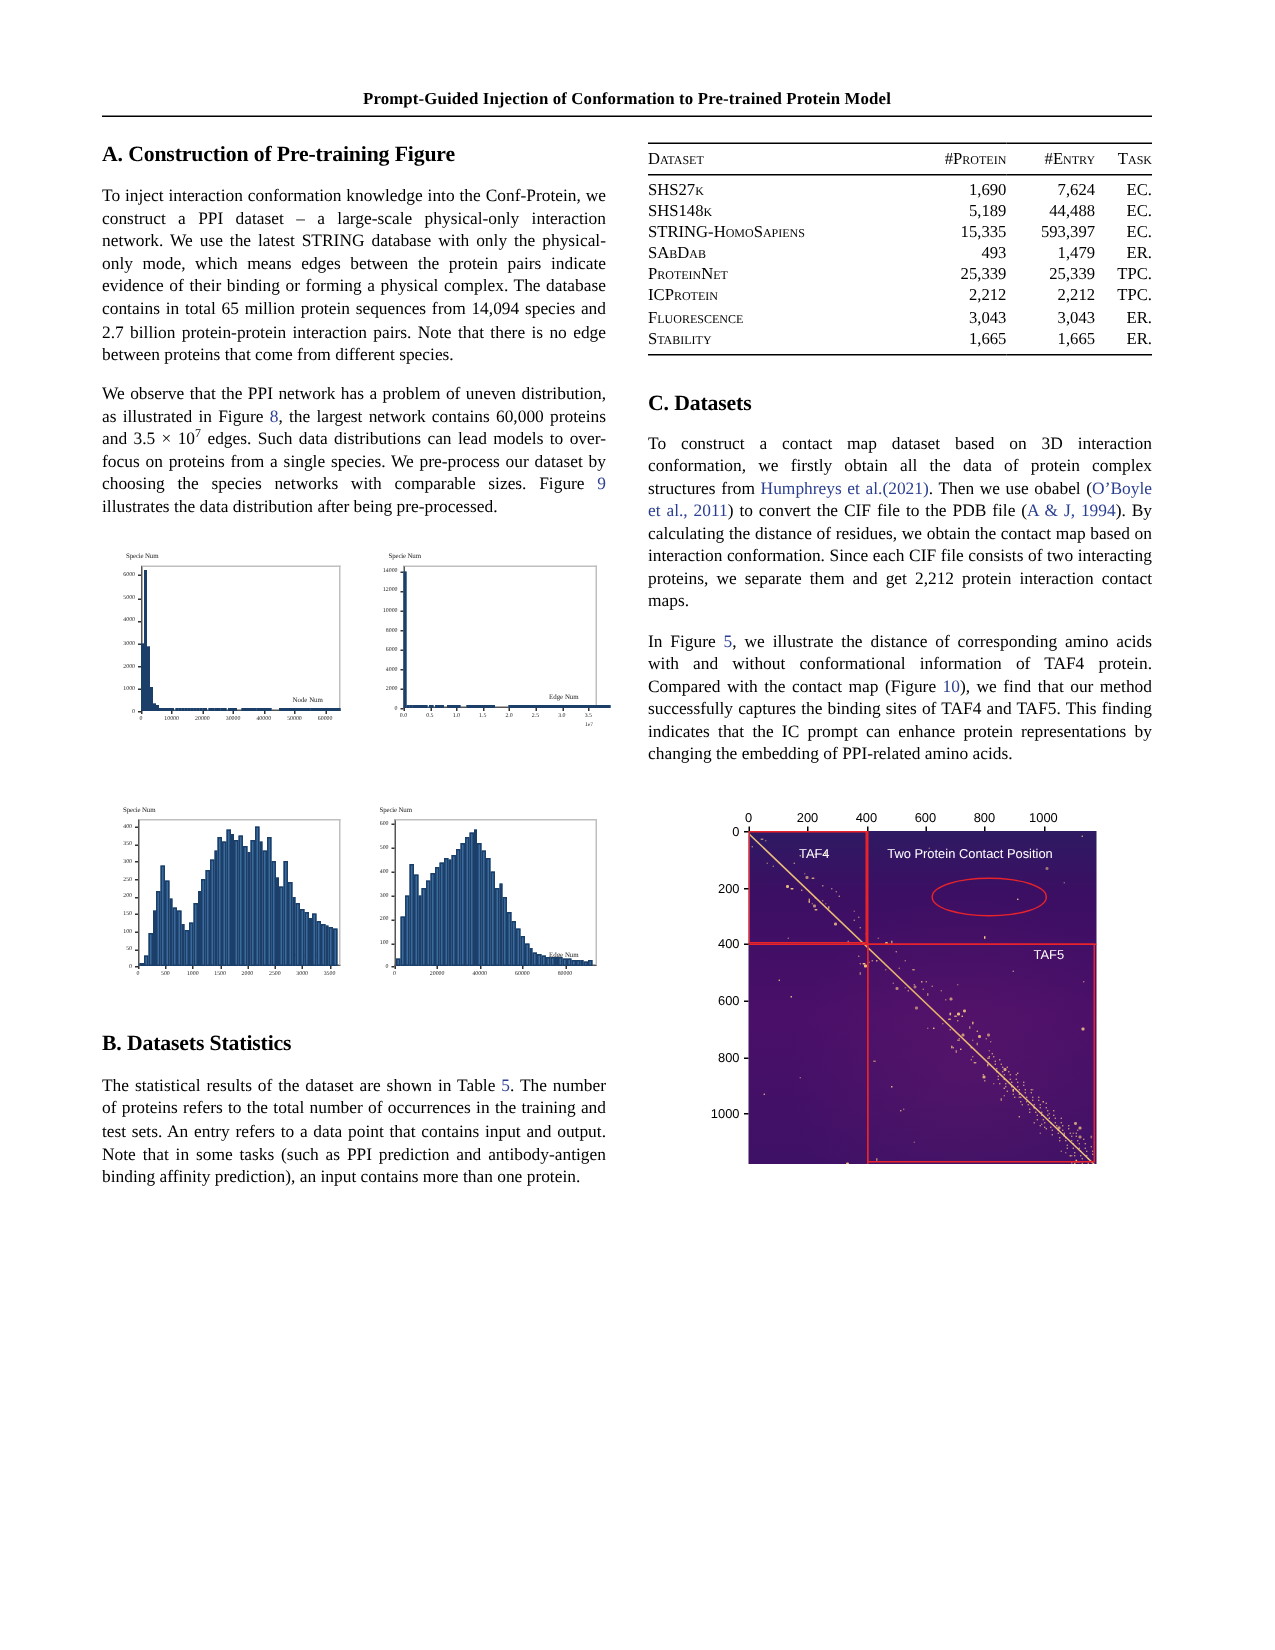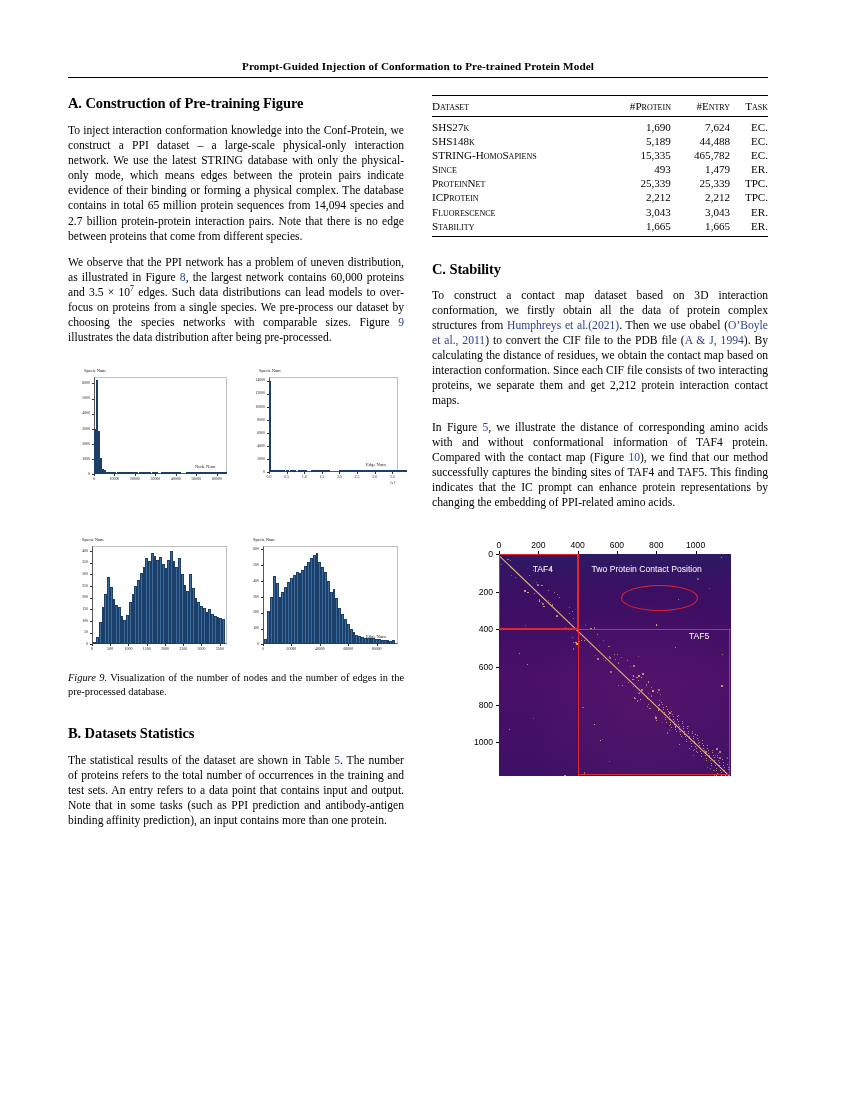--- a/index.html
+++ b/index.html
@@ -459,21 +459,20 @@
                 <div class="bar" style="left: 112.263px; width: 2.84211px; height: 5.69032px;"></div>
                 <div class="bar" style="left: 115.105px; width: 2.84211px; height: 5.37419px;"></div>
                 <div class="bar" style="left: 117.947px; width: 2.84211px; height: 4.74194px;"></div>
                 <div class="bar" style="left: 120.789px; width: 2.84211px; height: 4.42581px;"></div>
                 <div class="bar" style="left: 123.632px; width: 2.84211px; height: 4.10968px;"></div>
                 <div class="bar" style="left: 126.474px; width: 2.84211px; height: 3.79355px;"></div>
                 <div class="bar" style="left: 129.316px; width: 2.84211px; height: 4.74194px;"></div>
               </div>
             </div>
         </div>
-        <p class="fcap"><i>Figure 9.</i><span> Visualization of the number of nodes and the number of edges in the pre-processed database.</span></p>
       </div>
 
       <h2 class="sec" style="margin-top:26px;">B. Datasets Statistics</h2>
 
       <p class="body"><span>The statistical results of the dataset are shown in Table </span><span class="lnk">5</span><span>. The number of proteins refers to the total number of occurrences in the training and test sets. An entry refers to a data point that contains input and output. Note that in some tasks (such as PPI prediction and antibody-antigen binding affinity prediction), an input contains more than one protein.</span></p>
 
     </div>
 
     <div class="col">
 
@@ -496,25 +495,25 @@
             </tr>
             <tr>
               <td class="l sc">SHS148k</td>
               <td class="">5,189</td>
               <td class="">44,488</td>
               <td class="">EC.</td>
             </tr>
             <tr>
               <td class="l sc">STRING-HomoSapiens</td>
               <td class="">15,335</td>
-              <td class="">465,782</td>
+              <td class="">593,397</td>
               <td class="">EC.</td>
             </tr>
             <tr>
-              <td class="l sc">Since</td>
+              <td class="l sc">SAbDab</td>
               <td class="">493</td>
               <td class="">1,479</td>
               <td class="">ER.</td>
             </tr>
             <tr>
               <td class="l sc">ProteinNet</td>
               <td class="">25,339</td>
               <td class="">25,339</td>
               <td class="">TPC.</td>
             </tr>
@@ -532,21 +531,21 @@
             </tr>
             <tr class="rule-bot">
               <td class="l sc">Stability</td>
               <td class="">1,665</td>
               <td class="">1,665</td>
               <td class="">ER.</td>
             </tr>
           </tbody>
       </table>
 
-      <h2 class="sec tight" style="margin-top:24px;">C. Stability</h2>
+      <h2 class="sec tight" style="margin-top:24px;">C. Datasets</h2>
 
       <p class="body"><span>To construct a contact map dataset based on 3D interaction conformation, we firstly obtain all the data of protein complex structures from </span><span class="lnk">Humphreys et al.(2021)</span><span>. Then we use obabel (</span><span class="lnk">O’Boyle et al., 2011</span><span>) to convert the CIF file to the PDB file (</span><span class="lnk">A &amp; J, 1994</span><span>). By calculating the distance of residues, we obtain the contact map based on interaction conformation. Since each CIF file consists of two interacting proteins, we separate them and get 2,212 protein interaction contact maps.</span></p>
 
       <p class="body"><span>In Figure </span><span class="lnk">5</span><span>, we illustrate the distance of corresponding amino acids with and without conformational information of TAF4 protein. Compared with the contact map (Figure </span><span class="lnk">10</span><span>), we find that our method successfully captures the binding sites of TAF4 and TAF5. This finding indicates that the IC prompt can enhance protein representations by changing the embedding of PPI-related amino acids.</span></p>
 
       <div style="margin-top:18px;">
         <div class="cmwrap" id="cmap">
             <div class="cmplot">
               <div class="cm-diag" style="width: 321.104px; transform: rotate(43.7382deg);"></div>
               <div class="spk" style="left: 138.517px; top: 125.416px; width: 1.7858px; height: 1.7858px; opacity: 0.786093;"></div>

